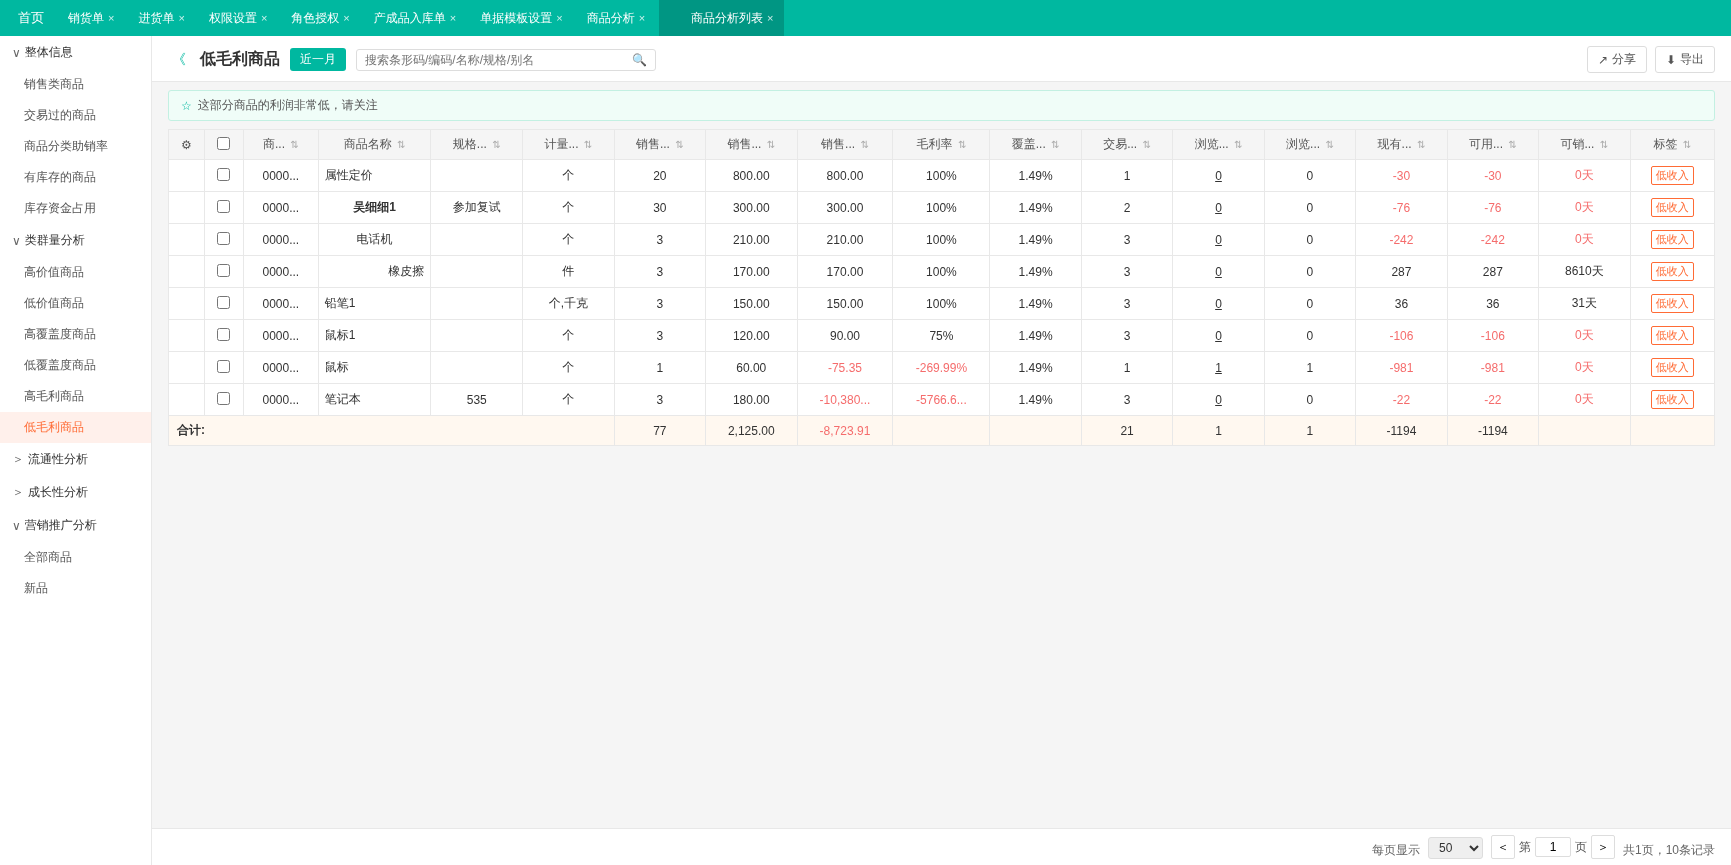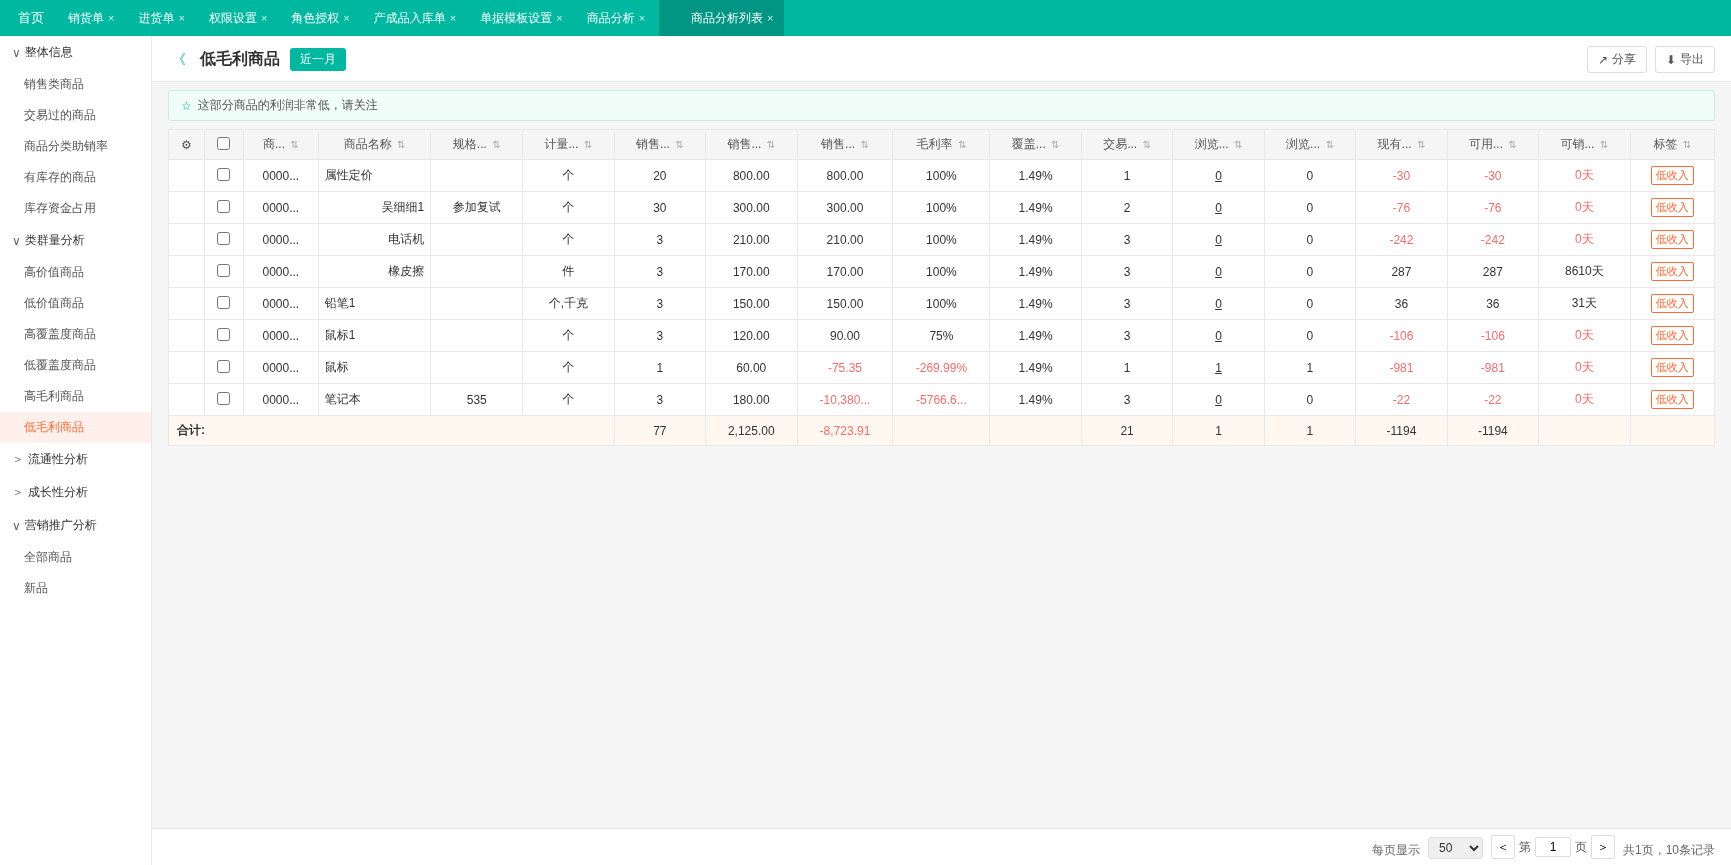--- a/index.html
+++ b/index.html
@@ -330,20 +330,24 @@
     <div class="sidebar-item">全部商品</div>
     <div class="sidebar-item">新品</div>
   </div>
 
   <div class="content">
 
     <div class="page-header">
       <span class="collapse-btn">《</span>
       <h1 class="page-title">低毛利商品</h1>
       <button class="date-filter-btn">近一月</button>
+      <div class="search-box">
+        <input type="text" placeholder="搜索条形码/编码/名称/规格/别名" style="">
+        <span class="search-icon">🔍</span>
+      </div>
       <div class="header-actions">
         <button class="action-btn">
           <span>↗</span>
           <span>分享</span>
         </button>
         <button class="action-btn">
           <span>⬇</span>
           <span>导出</span>
         </button>
       </div>
@@ -396,41 +400,41 @@
       <td>0</td>
       <td class="red-text">-30</td>
       <td class="red-text">-30</td>
       <td class="red-text">0天</td>
       <td><span class="tag-badge">低收入</span></td>
     </tr>
             <tr>
       <td class="gear-col"></td>
       <td class="checkbox-cell"><input type="checkbox" style=""></td>
       <td>0000...</td>
-      <td style="text-align:right;">吴细细1</td>
+      <td style="text-align:center;font-weight:bold;">吴细细1</td>
       <td>参加复试</td>
       <td>个</td>
       <td>30</td>
       <td>300.00</td>
       <td>300.00</td>
       <td>100%</td>
       <td>1.49%</td>
       <td>2</td>
       <td class="underline">0</td>
       <td>0</td>
       <td class="red-text">-76</td>
       <td class="red-text">-76</td>
       <td class="red-text">0天</td>
       <td><span class="tag-badge">低收入</span></td>
     </tr>
             <tr>
       <td class="gear-col"></td>
       <td class="checkbox-cell"><input type="checkbox" style=""></td>
       <td>0000...</td>
-      <td style="text-align:right;">电话机</td>
+      <td style="text-align:center;">电话机</td>
       <td></td>
       <td>个</td>
       <td>3</td>
       <td>210.00</td>
       <td>210.00</td>
       <td>100%</td>
       <td>1.49%</td>
       <td>3</td>
       <td class="underline">0</td>
       <td>0</td>

